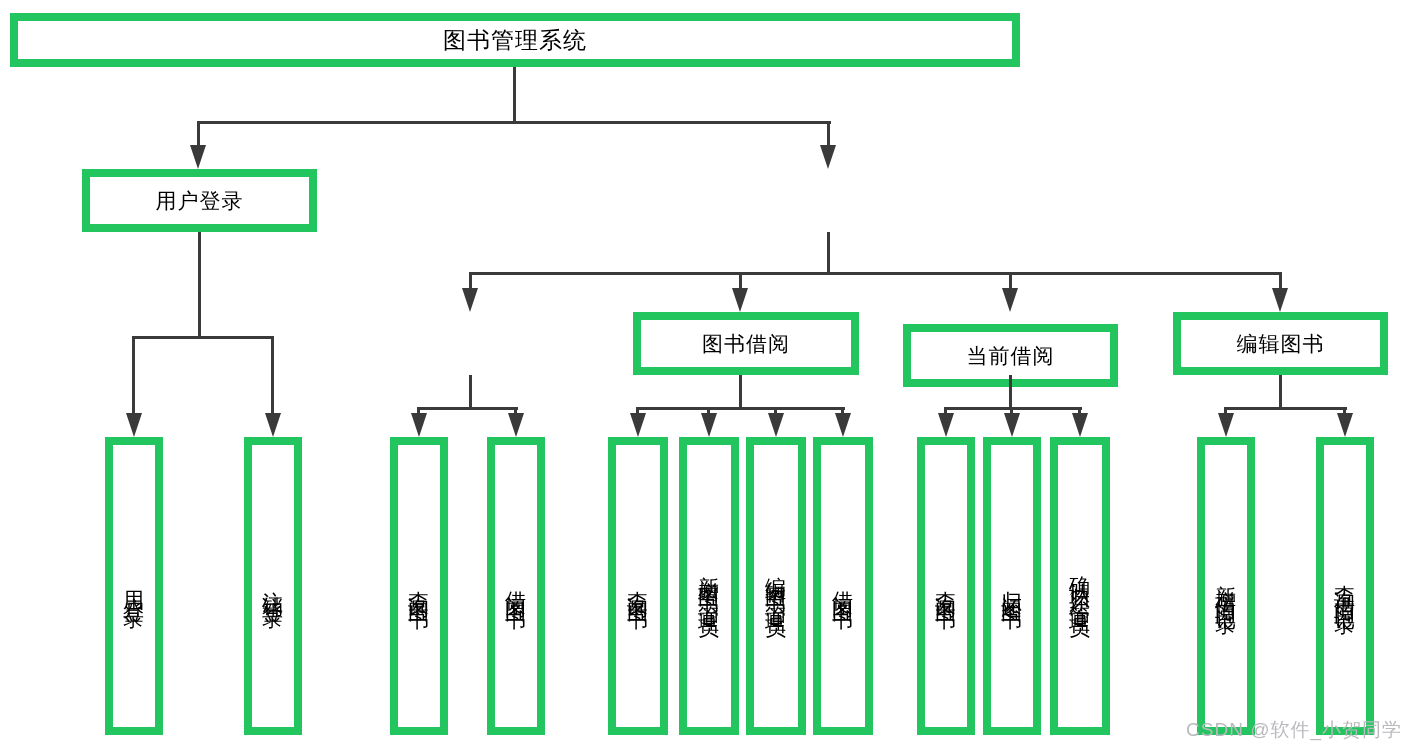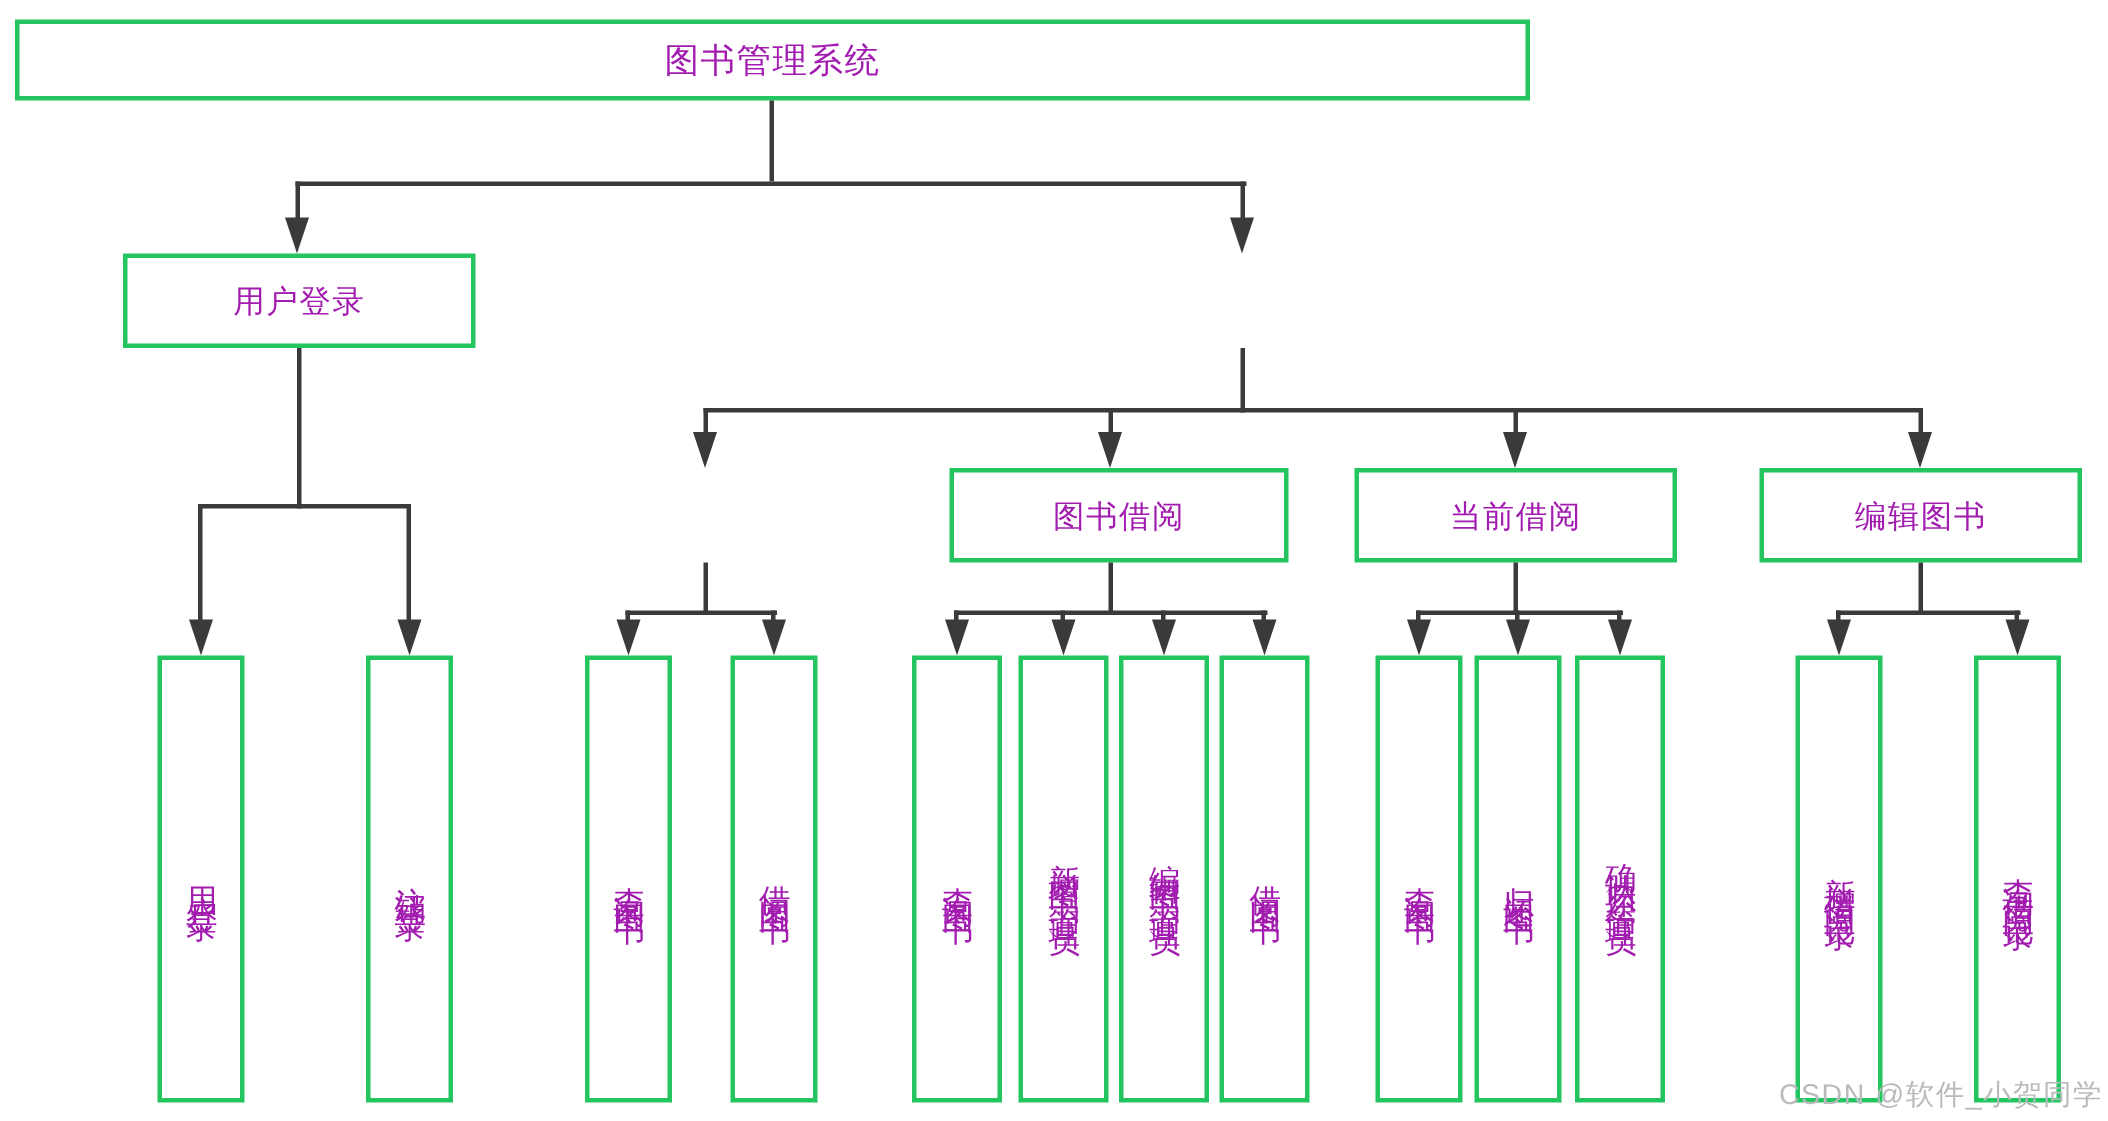--- a/index.html
+++ b/index.html
@@ -6,26 +6,26 @@
   .canvas{
     position:relative;
     width:1405px;height:747px;
     background:#ffffff;
     font-family:"Liberation Sans","DejaVu Sans",sans-serif;
     overflow:hidden;
   }
   .box{
     position:absolute;
     box-sizing:border-box;
-    border:3px solid #22c55e;
+    border:8px solid #22c55e;
     background:#ffffff;
     display:flex;
     align-items:center;
     justify-content:center;
-    color:#a21caf;
+    color:#000000;
     font-size:21px;
     letter-spacing:1px;
     text-align:center;
   }
   .root-box{font-size:23px;}
   .vbox{
     writing-mode:vertical-rl;
     text-orientation:mixed;
     letter-spacing:6px;
     line-height:1;
@@ -78,21 +78,21 @@
   <div class="vline" style="left:469px;top:272px;height:18px;"></div>
   <div class="arr" style="left:462px;top:288px;"></div>
   <div class="vline" style="left:739px;top:272px;height:18px;"></div>
   <div class="arr" style="left:732px;top:288px;"></div>
   <div class="vline" style="left:1009px;top:272px;height:18px;"></div>
   <div class="arr" style="left:1002px;top:288px;"></div>
   <div class="vline" style="left:1279px;top:272px;height:18px;"></div>
   <div class="arr" style="left:1272px;top:288px;"></div>
 
   <div class="box" style="left:633px;top:312px;width:226px;height:63px;">图书借阅</div>
-  <div class="box" style="left:903px;top:312px;width:215px;height:63px;">当前借阅</div>
+  <div class="box" style="left:903px;top:324px;width:215px;height:63px;">当前借阅</div>
   <div class="box" style="left:1173px;top:312px;width:215px;height:63px;">编辑图书</div>
 
   <div class="vline" style="left:469px;top:375px;height:35px;"></div>
   <div class="hline" style="left:417px;top:407px;width:101px;"></div>
   <div class="vline" style="left:417px;top:407px;height:9px;"></div>
   <div class="arr" style="left:411px;top:413px;"></div>
   <div class="vline" style="left:514px;top:407px;height:9px;"></div>
   <div class="arr" style="left:508px;top:413px;"></div>
 
   <div class="vline" style="left:739px;top:375px;height:35px;"></div>

